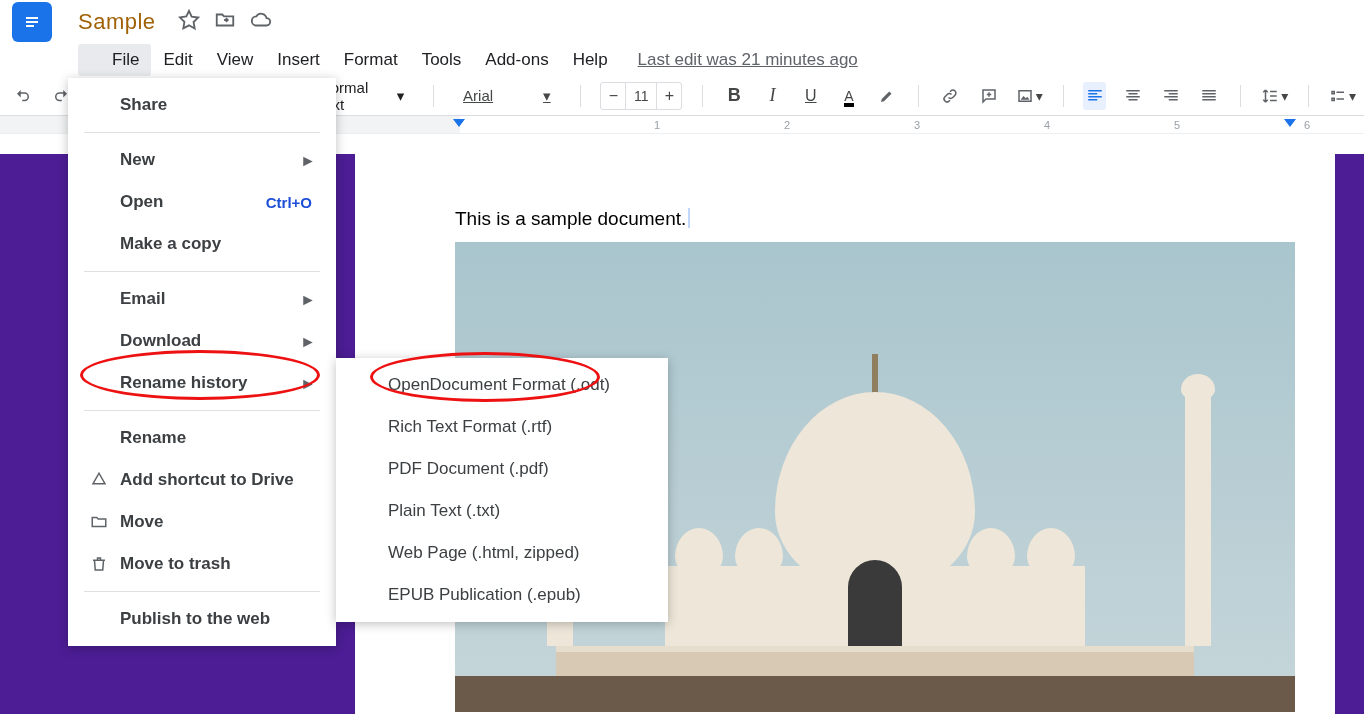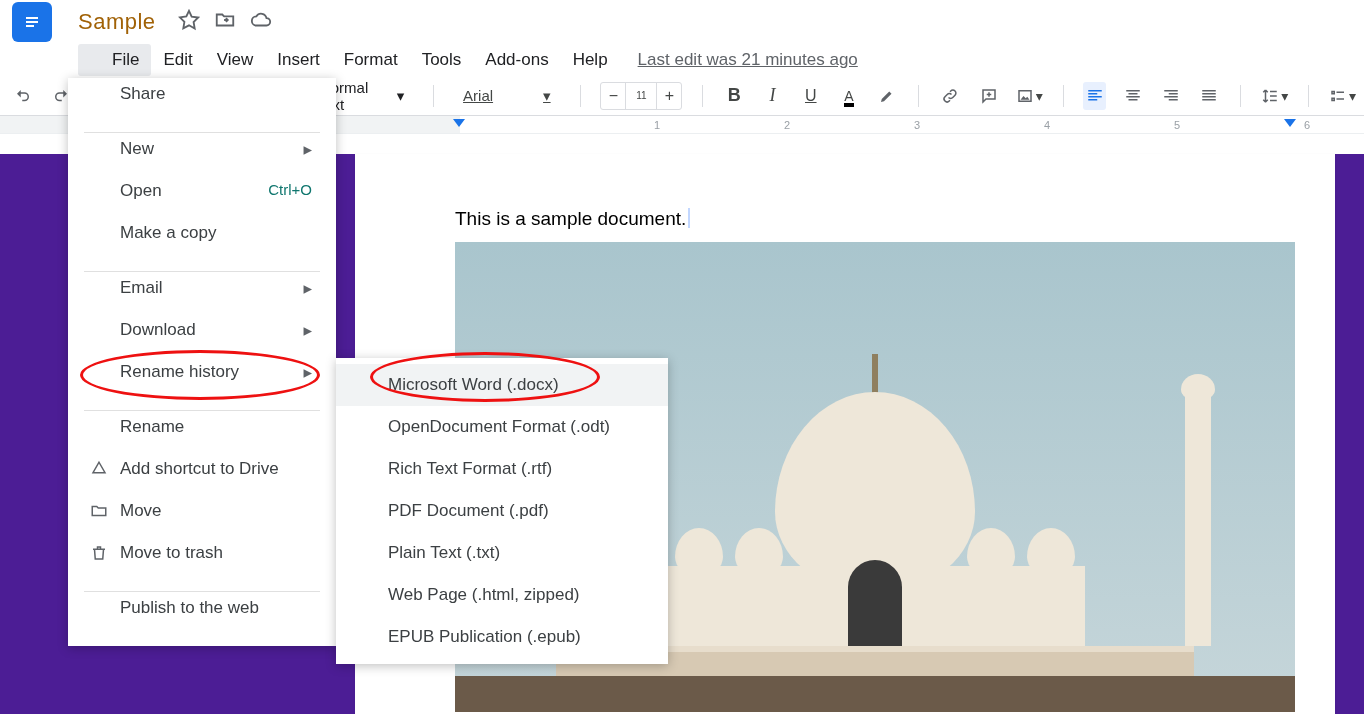--- a/index.html
+++ b/index.html
@@ -18,21 +18,21 @@
 .edit-link { margin-left:18px; color:#5f6368; text-decoration:underline; font-size:17px; cursor:pointer; }
 
 .toolbar { display:flex; align-items:center; height:40px; padding:0 8px 0 12px; border-bottom:1px solid #dadce0; gap:16px; font-size:14px; color:#444746; }
 .tb { width:28px; height:28px; display:flex; align-items:center; justify-content:center; cursor:pointer; border-radius:3px; }
 .tb svg { width:18px; height:18px; fill:#5f6368; }
 .sep { width:1px; height:22px; background:#dadce0; margin:0 4px; }
 .styles-sel { display:flex; align-items:center; height:28px; padding:0 8px; border:1px solid transparent; border-radius:3px; cursor:pointer; font-size:15px; color:#202124; gap:20px; }
 .font-sel { display:flex; align-items:center; height:28px; padding:0 8px; border:1px solid transparent; cursor:pointer; font-size:15px; gap:48px;text-decoration:underline; }
 .size-box { display:flex; align-items:center; height:28px; border:1px solid #dadce0; border-radius:3px; }
 .size-box .btn { width:24px; height:26px; display:flex; align-items:center; justify-content:center; cursor:pointer; font-size:16px; }
-.size-box .val { width:32px; text-align:center; font-size:10px; border-left:1px solid #dadce0; border-right:1px solid #dadce0; height:100%; display:flex; align-items:center; justify-content:center; }
+.size-box .val { width:32px; text-align:center; font-size:14px; border-left:1px solid #dadce0; border-right:1px solid #dadce0; height:100%; display:flex; align-items:center; justify-content:center; }
 .bold { font-weight:700; font-size:18px; }
 .ital { font-style:italic; font-family:serif; font-size:18px; }
 .under { text-decoration:underline; font-size:16px; }
 .tcolor { position:relative; }
 .tcolor .bar { position:absolute; bottom:3px; left:6px; right:6px; height:4px; background:#000; }
 .align-active { background:#e8f0fe; }
 .caret { margin-left:2px; }
 
 .ruler { height:18px; background:#fff; border-bottom:1px solid #eceff1; display:flex; align-items:center; padding-left:70px; position:relative; font-size:11px; color:#9aa0a6; }
 .ruler .shade { position:absolute; left:0; top:0; bottom:0; width:460px; background:#f1f3f4; }
@@ -56,23 +56,23 @@
 .base { position:absolute; left:50%; transform:translateX(-50%); bottom:66px; width:420px; height:80px; background:#eee7d9; }
 .arch { position:absolute; left:50%; transform:translateX(-50%); bottom:66px; width:54px; height:86px; background:#3a3a3a; border-radius:27px 27px 0 0; }
 .mini-dome { position:absolute; width:48px; height:48px; background:#eee7d9; border-radius:50% 50% 45% 45% / 60% 60% 40% 40%; bottom:136px; }
 .mini-dome.a { left:calc(50% - 200px); } .mini-dome.b { left:calc(50% - 140px); }
 .mini-dome.c { left:calc(50% + 92px); } .mini-dome.d { left:calc(50% + 152px); }
 .minaret { position:absolute; bottom:66px; width:26px; height:250px; background:#eee7d9; }
 .minaret.left { left:11%; } .minaret.right { right:10%; }
 .min-cap { position:absolute; top:-22px; left:-4px; width:34px; height:26px; background:#eee7d9; border-radius:50% 50% 40% 40% / 60% 60% 40% 40%; }
 
 .dropdown { position:absolute; left:68px; top:78px; width:268px; background:#fff; box-shadow:0 2px 10px rgba(0,0,0,0.25); padding:6px 0; z-index:20; }
-.dd-item { display:flex; height:42px; padding:0 24px 0 18px; font-size:17px; color:#3c4043; cursor:pointer; position:relative; }
+.dd-item { display:flex; align-items:center; height:42px; padding:0 24px 0 18px; font-size:17px; color:#3c4043; cursor:pointer; position:relative;font-weight:bold; }
 .dd-item .ico { width:26px; height:20px; display:flex; align-items:center; justify-content:center; margin-right:8px; color:#5f6368; }
-.dd-item .shortcut { margin-left:auto; color:#0f766e; font-size:15px; }
+.dd-item .shortcut { margin-left:auto; color:#1d4ed8; font-size:15px; }
 .dd-item .arrow { margin-left:auto; color:#5f6368; }
 .dd-div { height:1px; background:#e0e0e0; margin:6px 16px; }
 .dd-item.no-icon { padding-left:52px; }
 
 .submenu { position:absolute; left:336px; top:358px; width:332px; background:#fff; box-shadow:0 2px 10px rgba(0,0,0,0.25); padding:6px 0; z-index:21; }
 .sub-item { display:flex; align-items:center; height:42px; padding:0 20px 0 52px; font-size:17px; color:#3c4043; cursor:pointer; }
 .sub-item.hover { background:#f1f3f4; }
 
 .annot { position:absolute; border:3px solid #e11; border-radius:50%; pointer-events:none; z-index:30; }
 .annot.a1 { left:80px; top:350px; width:240px; height:50px; }
@@ -313,21 +313,20 @@
       </span>
       <span>Move to trash</span>
     </div>
   <div class="dd-div"></div>
   <div class="dd-item no-icon">
       <span>Publish to the web</span>
     </div>
 </div>
 
 <div class="submenu">
-  <div class="sub-item hover">Microsoft Word (.docx)</div>
   <div class="sub-item">OpenDocument Format (.odt)</div>
   <div class="sub-item">Rich Text Format (.rtf)</div>
   <div class="sub-item">PDF Document (.pdf)</div>
   <div class="sub-item">Plain Text (.txt)</div>
   <div class="sub-item">Web Page (.html, zipped)</div>
   <div class="sub-item">EPUB Publication (.epub)</div>
 </div>
 
 <div class="annot a1"></div>
 <div class="annot a2"></div>

